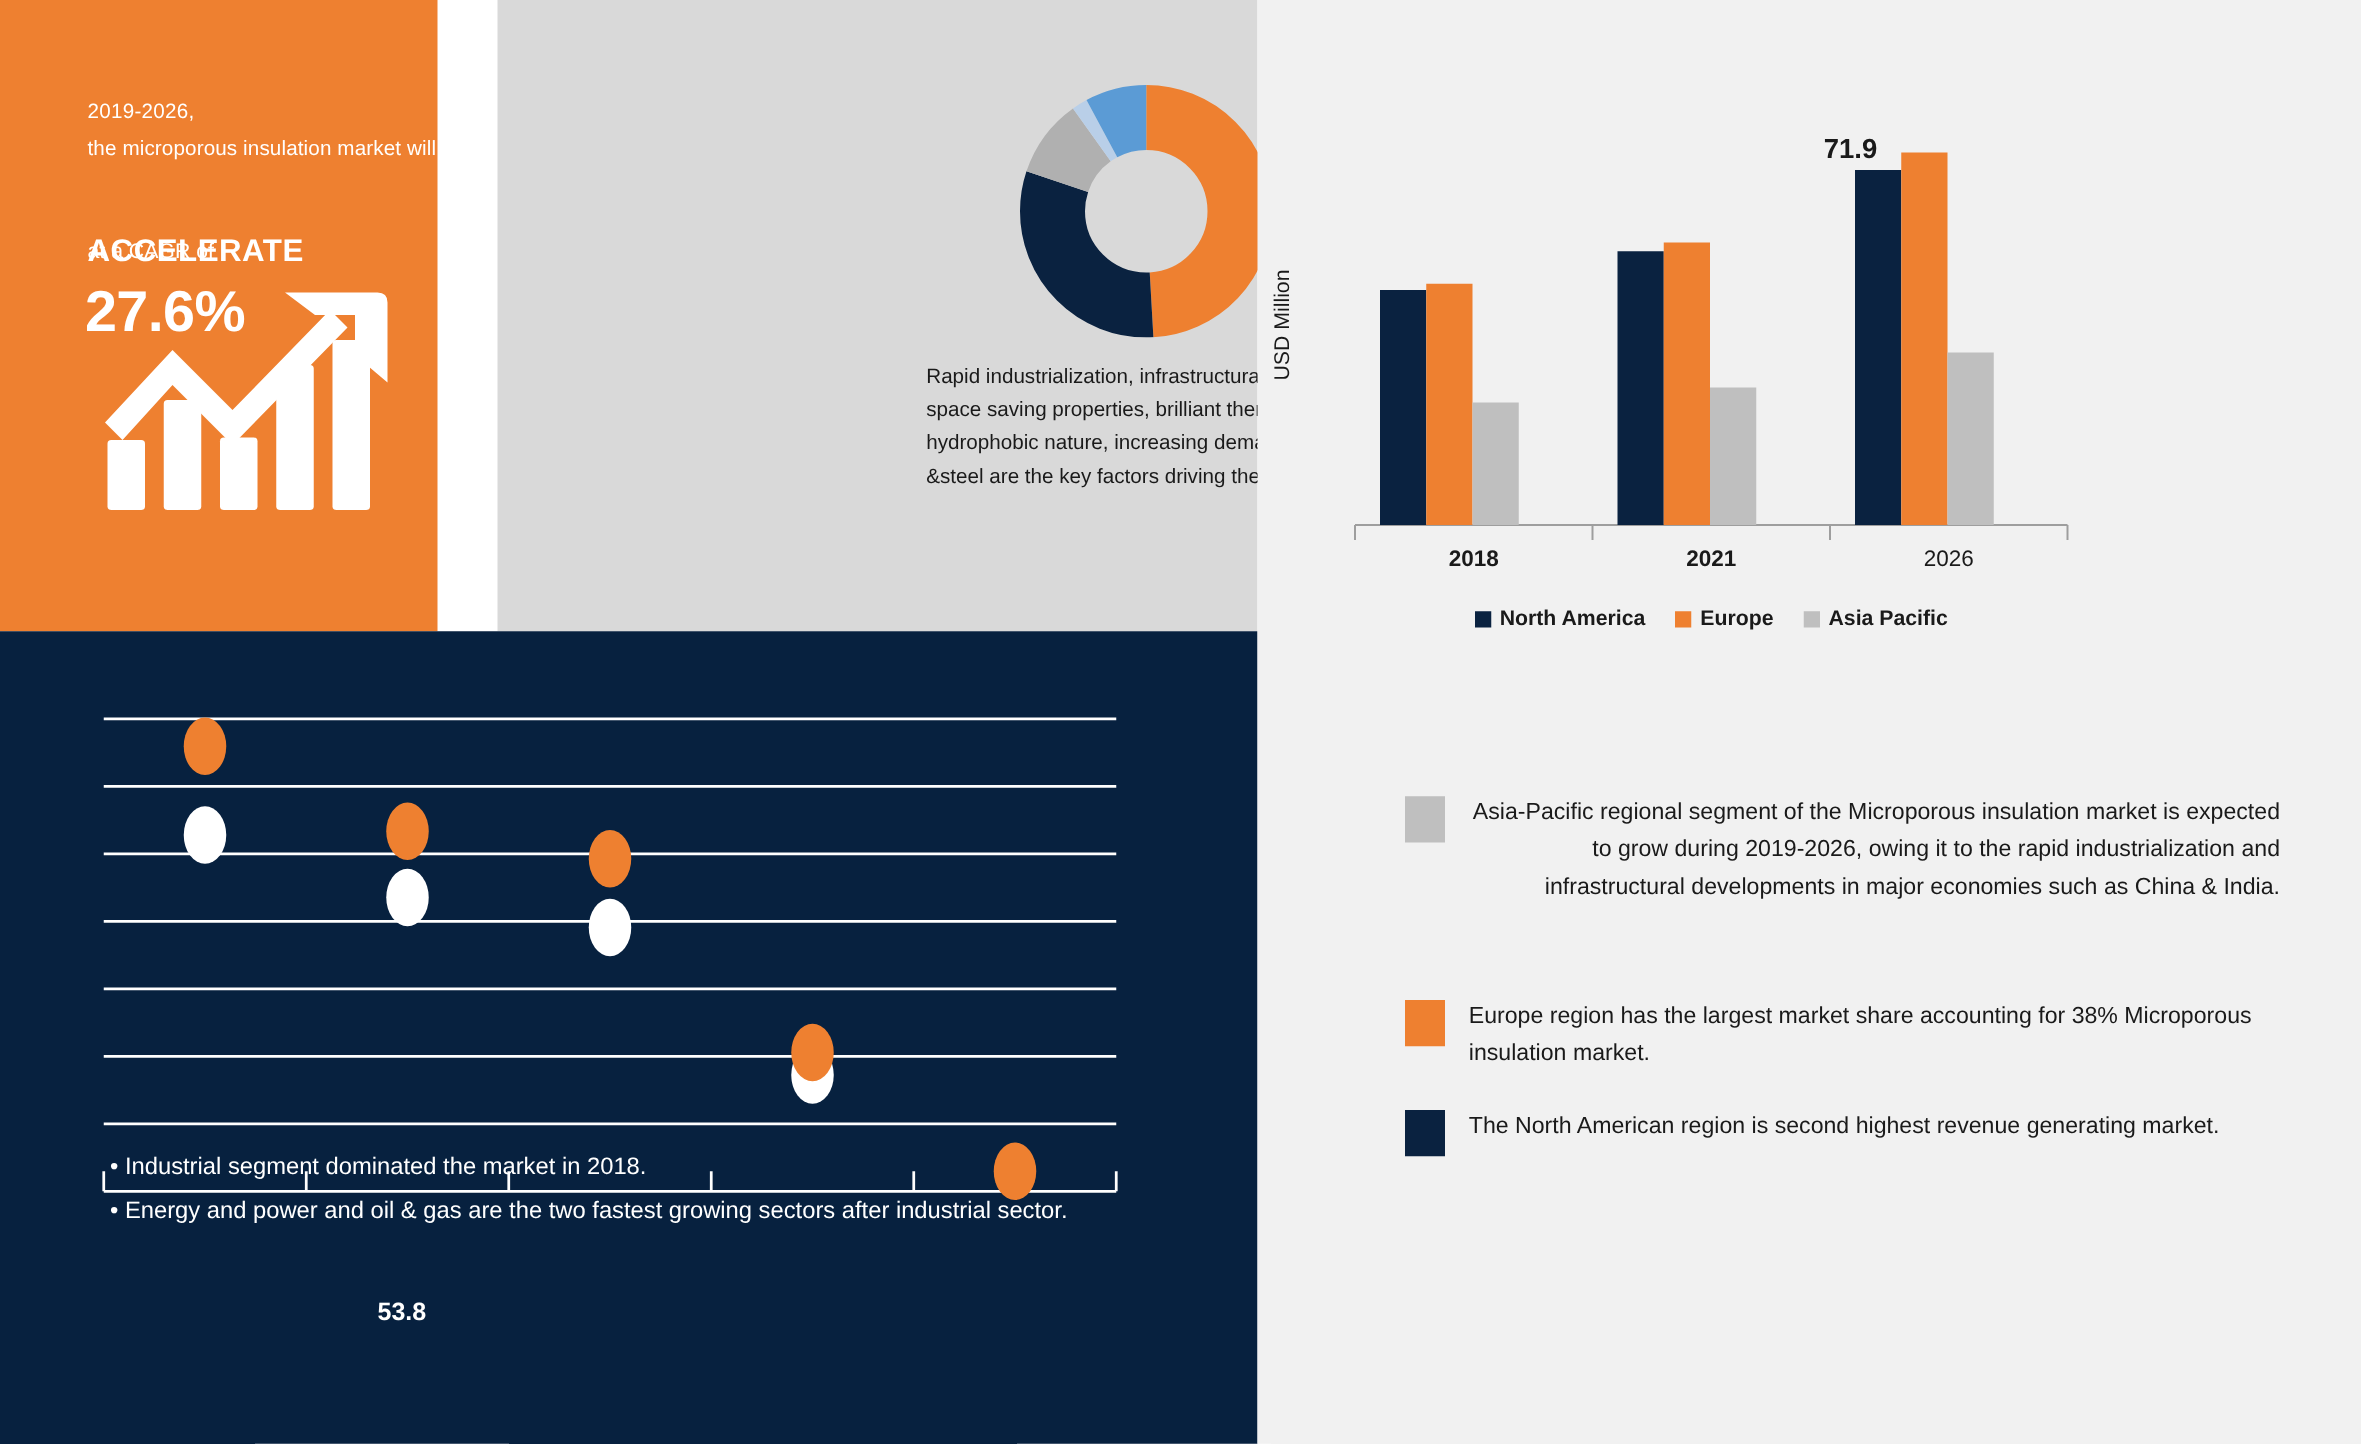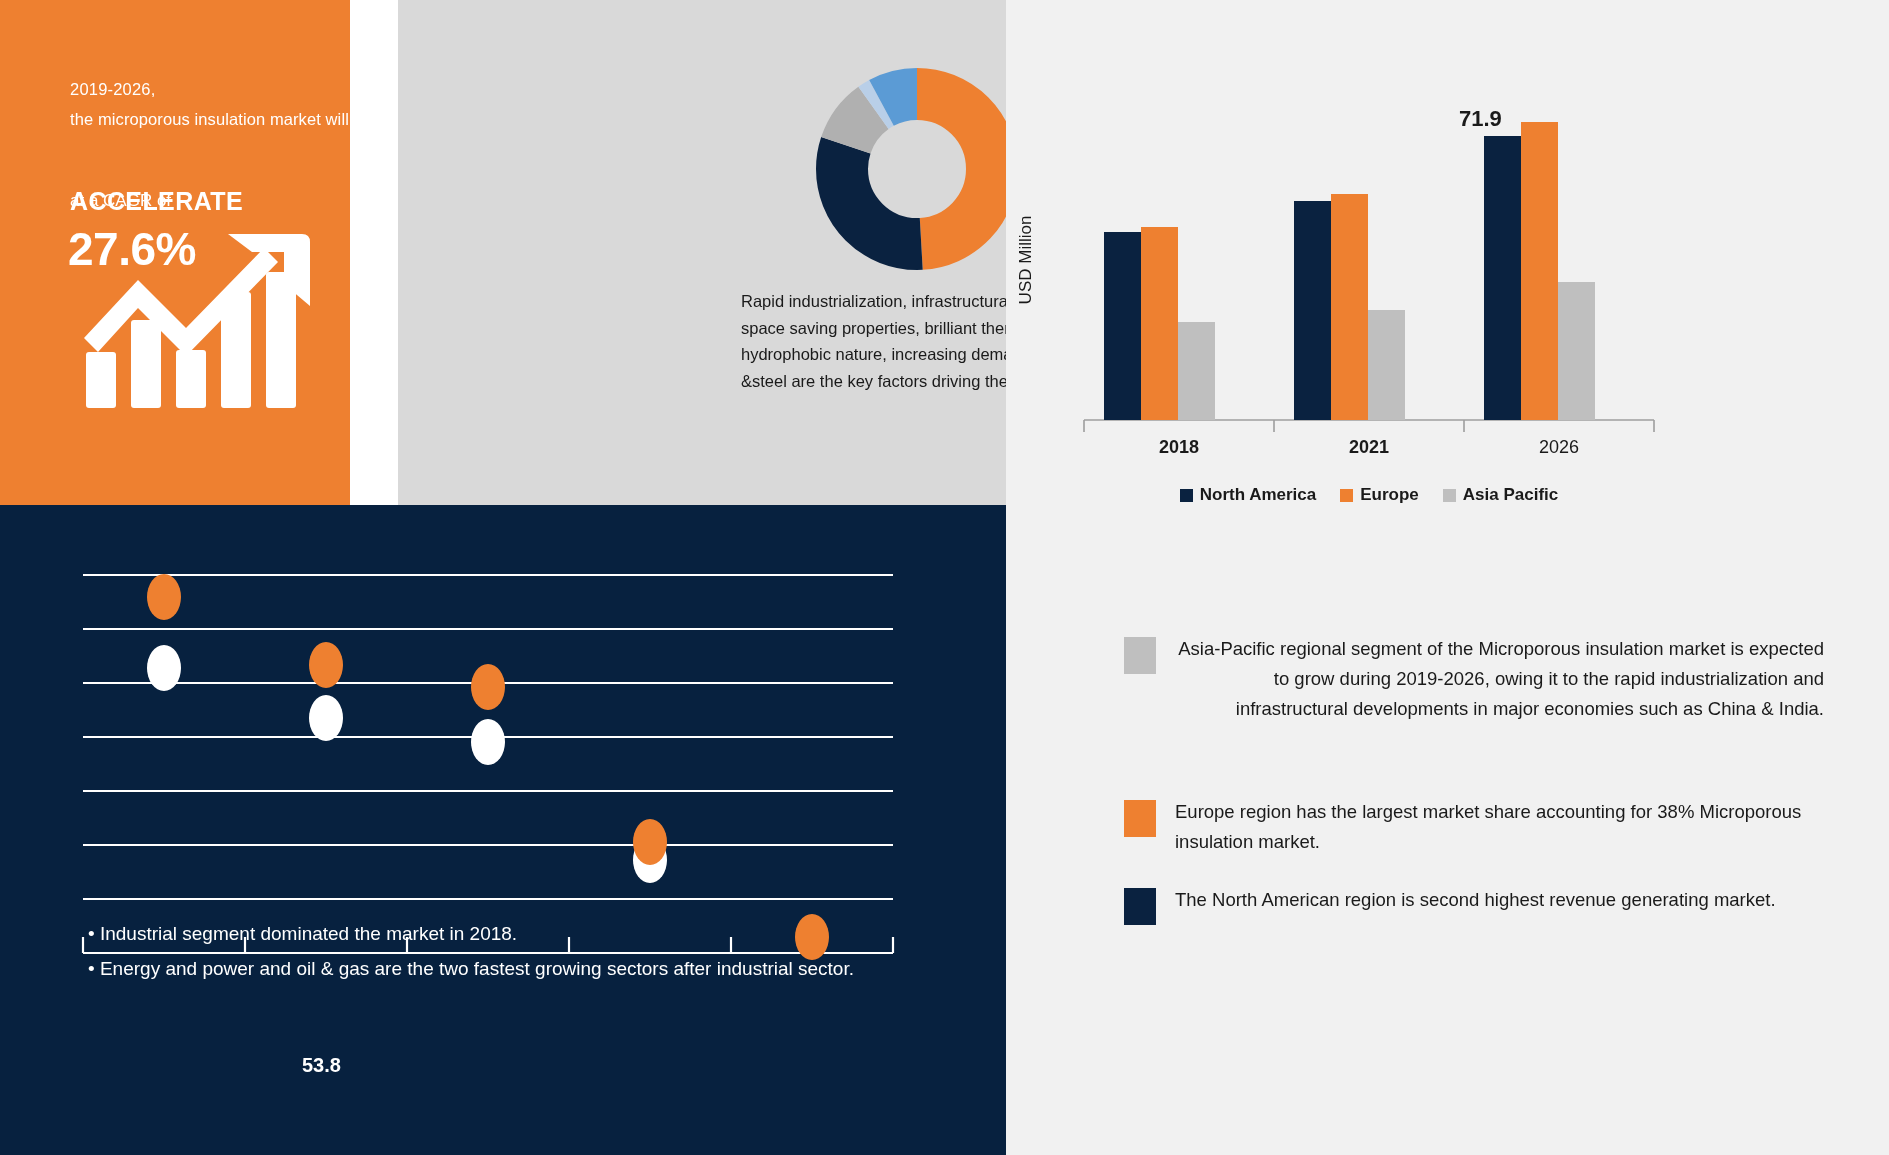--- a/index.html
+++ b/index.html
@@ -157,21 +157,21 @@
 
       <g fill="#ee8030">
         <ellipse cx="164" cy="92" rx="17" ry="23"></ellipse>
         <ellipse cx="326" cy="160" rx="17" ry="23"></ellipse>
         <ellipse cx="488" cy="182" rx="17" ry="23"></ellipse>
         <ellipse cx="650" cy="337" rx="17" ry="23"></ellipse>
         <ellipse cx="812" cy="432" rx="17" ry="23"></ellipse>
       </g>
     </svg>
 
-    <div style="position:absolute;left:302px;top:549px;color:#ffffff;font-size:20px;font-weight:bold;">53.8</div>
+    <div style="position:absolute;left:302px;top:534px;color:#ffffff;font-size:20px;font-weight:bold;">53.8</div>
 
   </div>
 
   <div class="dp-bullets">
     <p>• Industrial  segment dominated the market in 2018.</p>
     <p>• Energy and power and oil &amp; gas are the two fastest growing sectors after industrial sector.</p>
   </div>
 
   <div class="panel-right"></div>
 

